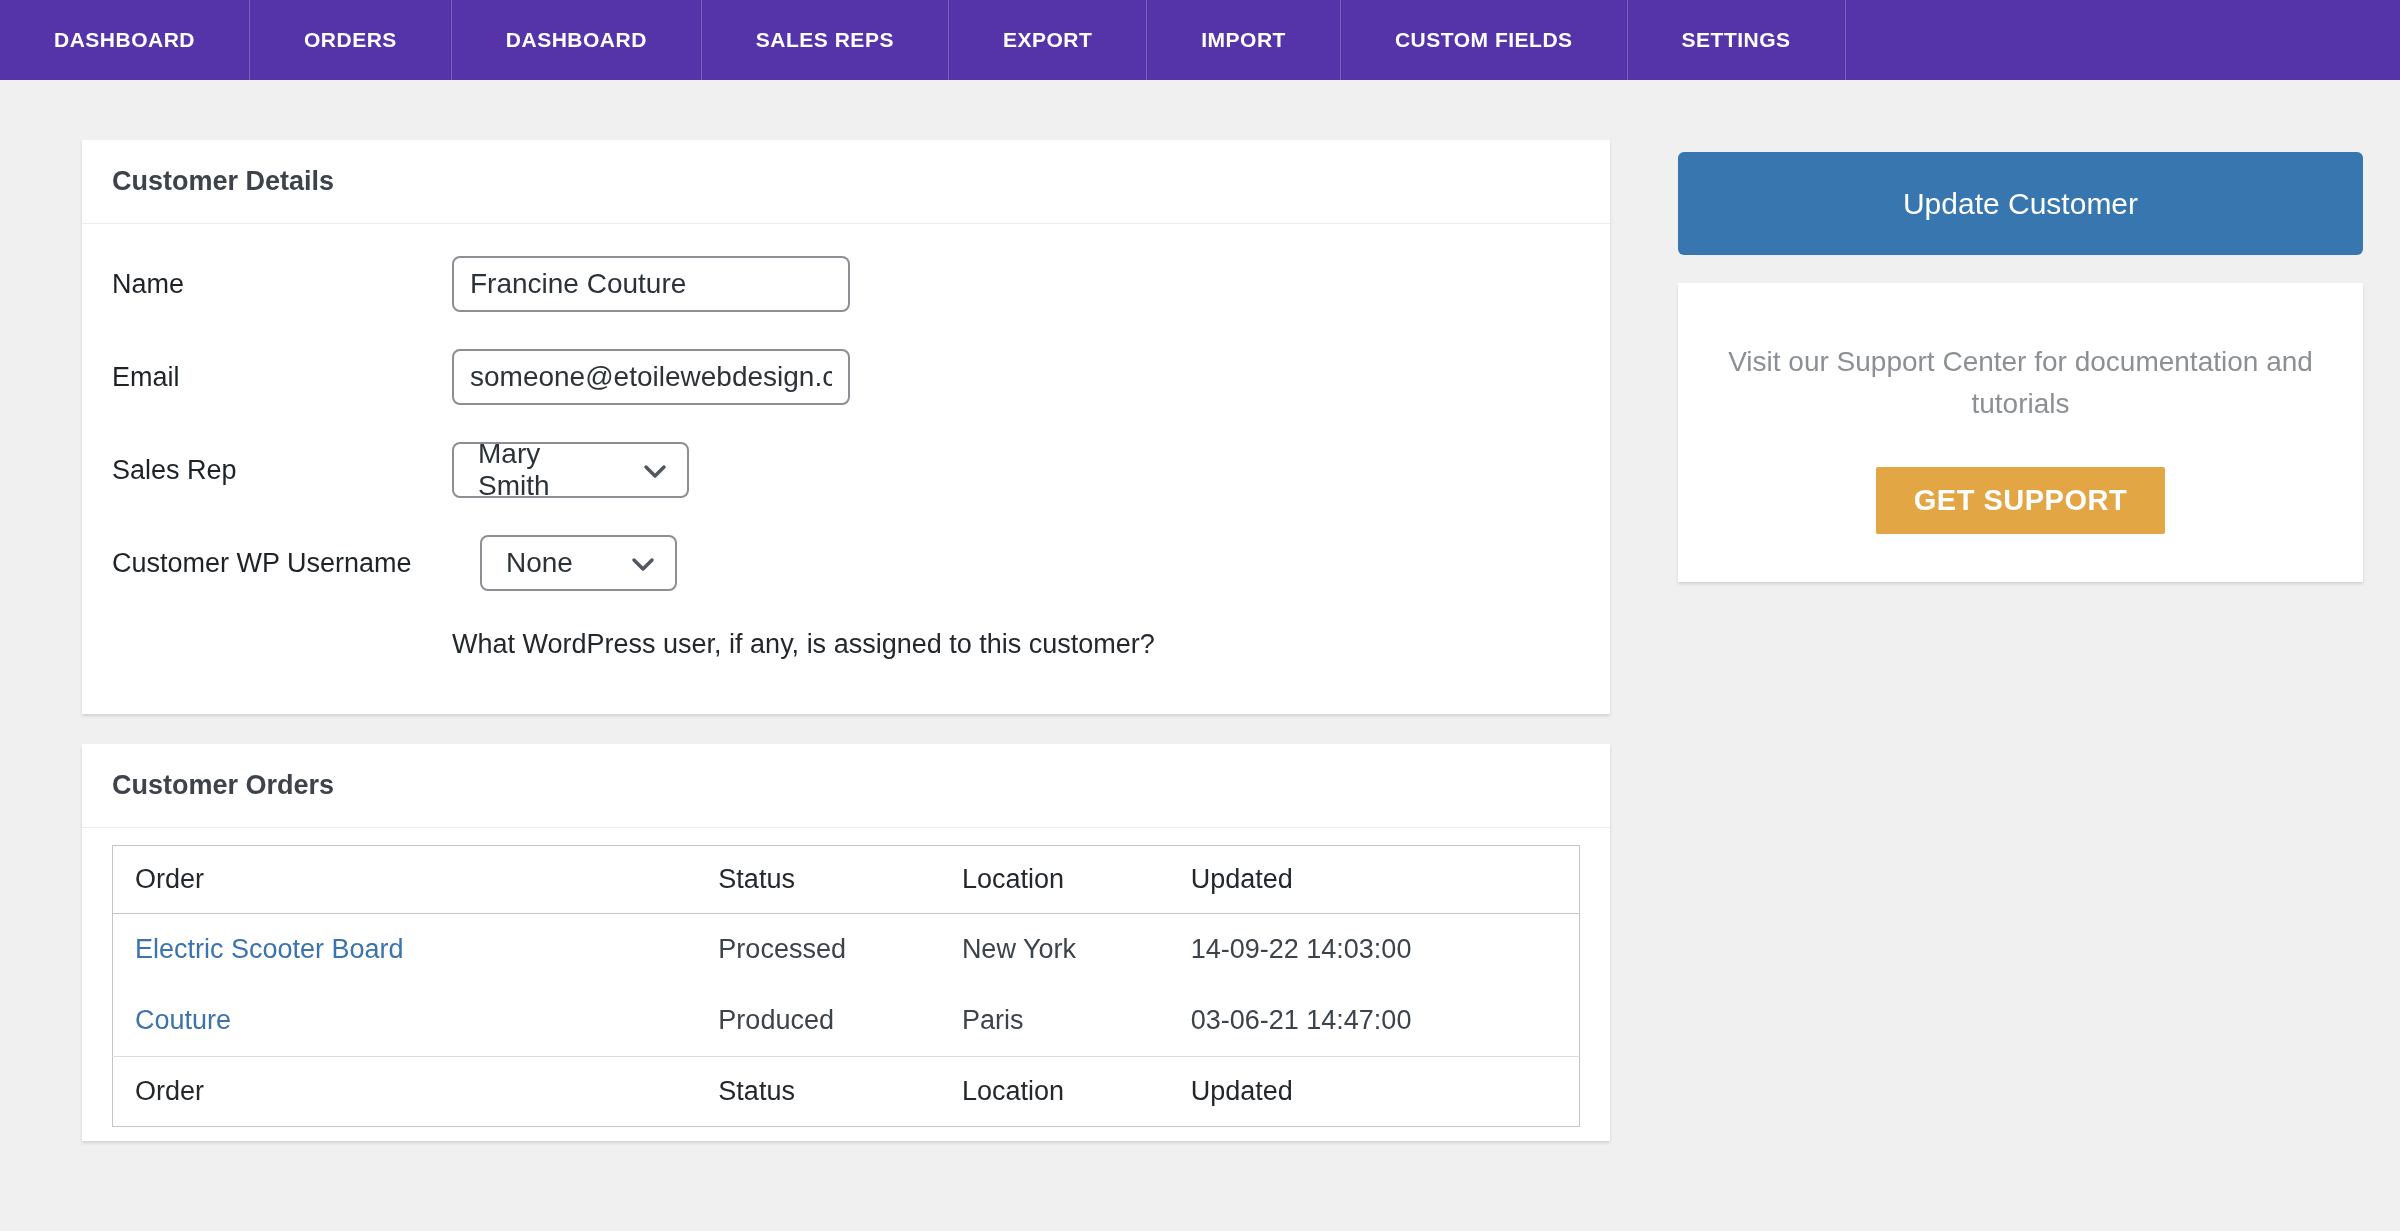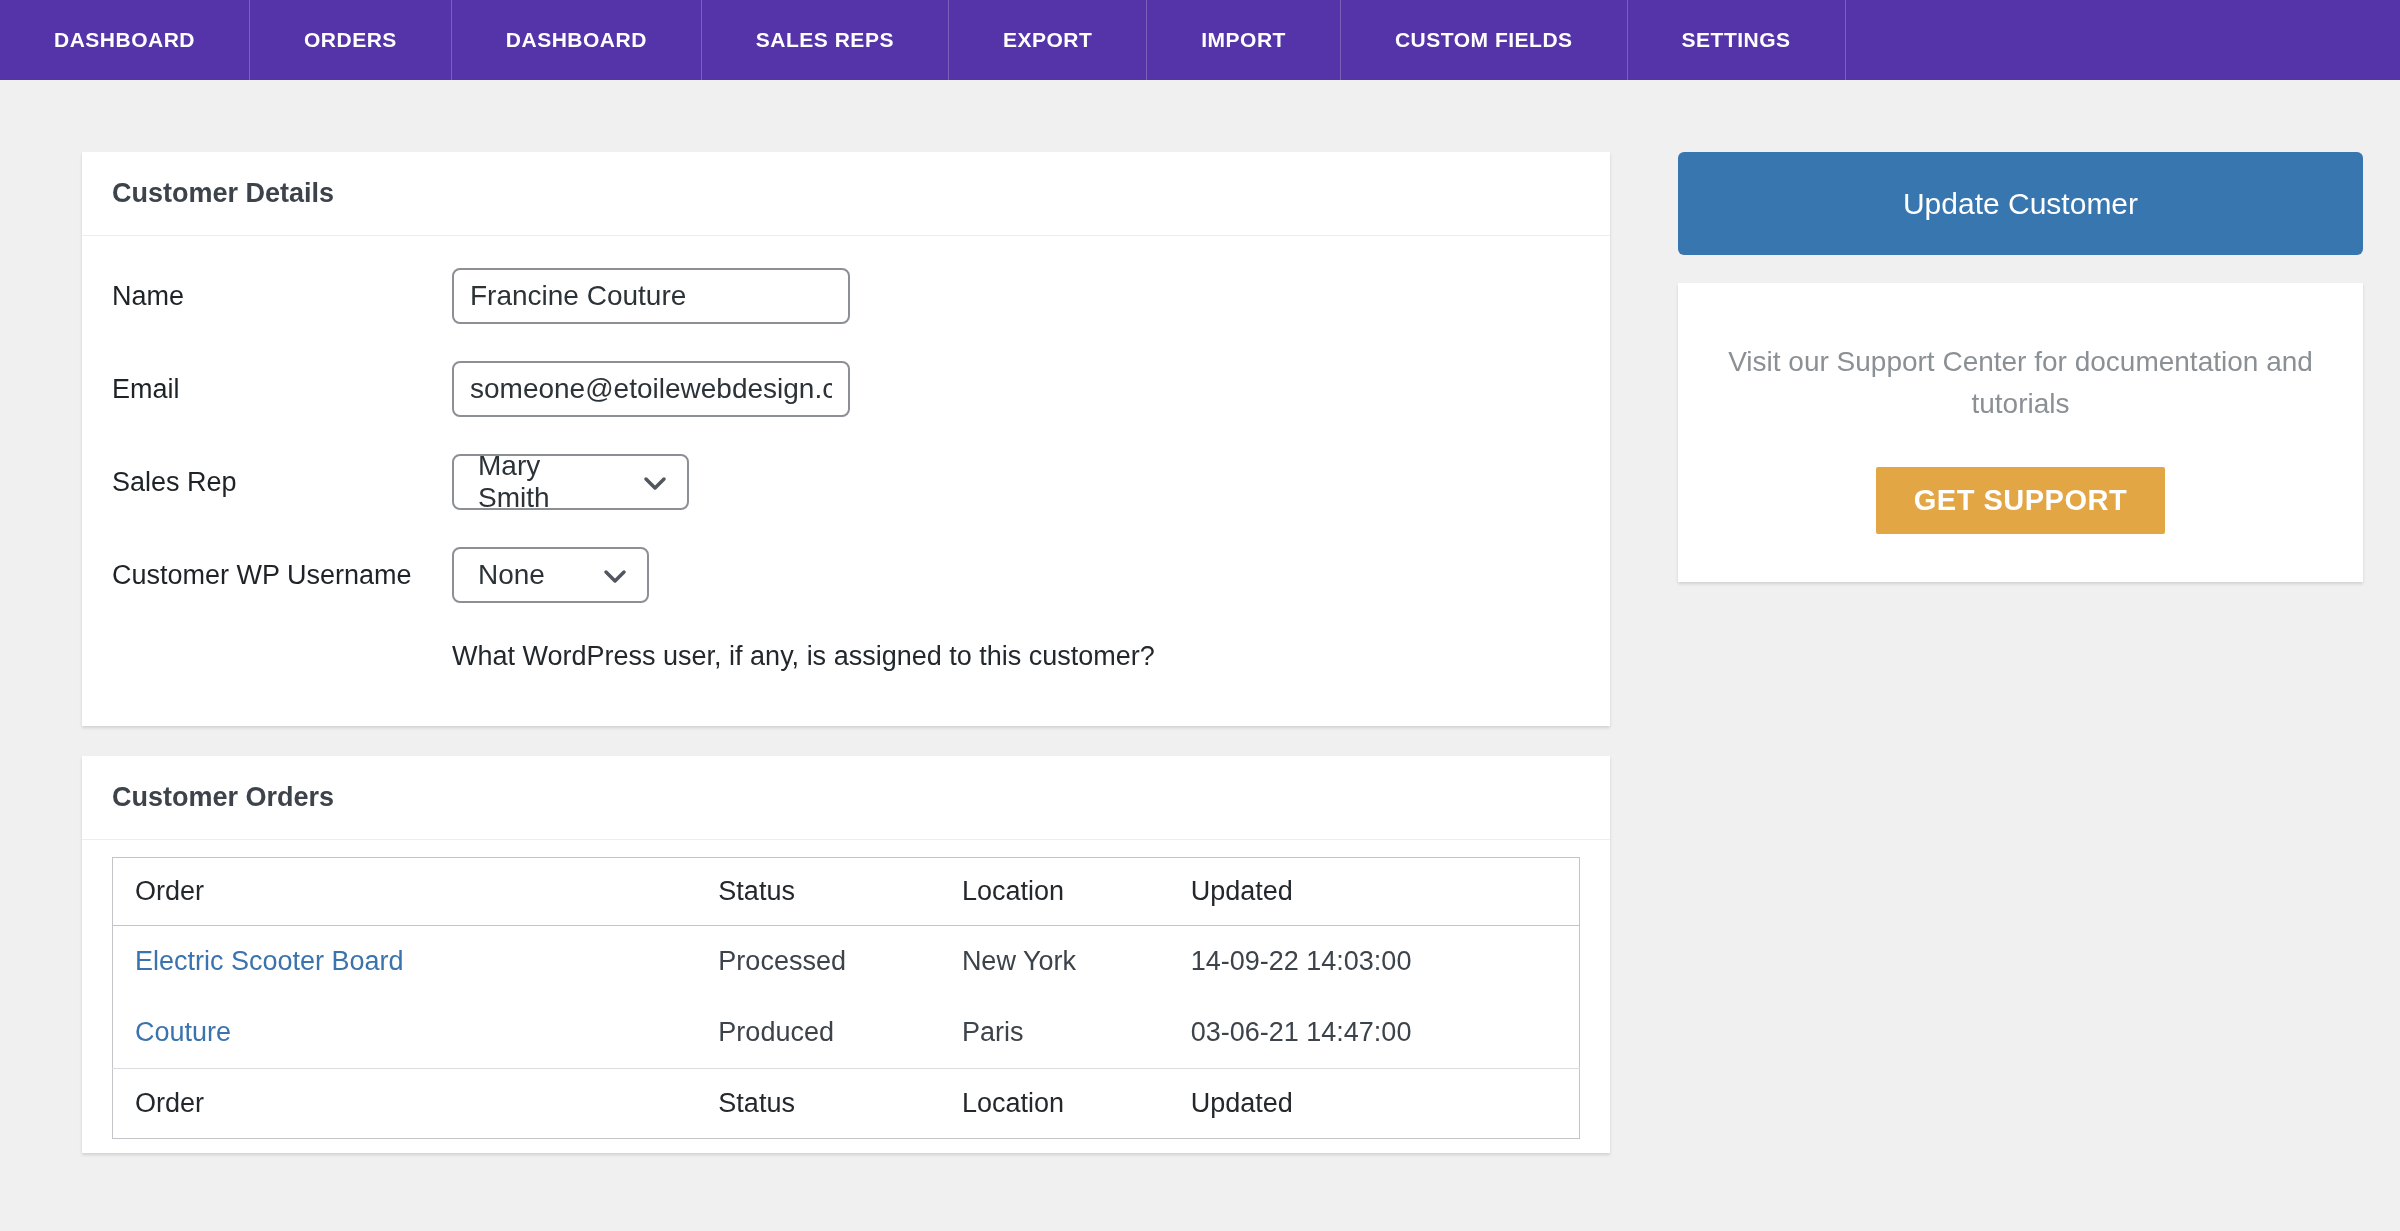--- a/index.html
+++ b/index.html
@@ -24,21 +24,21 @@
   }
   .nav-item{
     display:flex;align-items:center;
     padding:0 54px;
     color:#ffffff;font-size:21px;font-weight:700;letter-spacing:.5px;
     border-right:1px solid rgba(255,255,255,.22);
     cursor:pointer;white-space:nowrap;
   }
   
   .content{position:relative;width:2400px;height:1151px;}
-  .main-col{position:absolute;left:82px;top:72px;width:1528px;}
+  .main-col{position:absolute;left:82px;top:60px;width:1528px;}
   .side-col{position:absolute;left:1678px;top:72px;width:685px;}
   .card{
     background:#ffffff;
     box-shadow:0 2px 3px rgba(0,0,0,.13);
   }
   .card-header{
     height:84px;display:flex;align-items:center;
     padding:0 30px;
     font-size:27px;font-weight:700;color:#3c434a;
     border-bottom:1px solid #ededee;
@@ -142,21 +142,21 @@
           <div class="select w-rep">
             <span>Mary Smith</span>
             <span class="chev">
               <svg width="24" height="15" viewBox="0 0 24 15">
                 <polyline points="3,3 12,12 21,3" fill="none" stroke="#50575e" stroke-width="3.5" stroke-linecap="round" stroke-linejoin="round"></polyline>
               </svg>
             </span>
           </div>
         </div>
 
-        <div class="form-row" style="margin-bottom:37px;">
+        <div class="form-row" style="margin-bottom:37px;gap:28px;">
           <div class="form-label">Customer WP Username</div>
           <div class="select w-user">
             <span>None</span>
             <span class="chev">
               <svg width="24" height="15" viewBox="0 0 24 15">
                 <polyline points="3,3 12,12 21,3" fill="none" stroke="#50575e" stroke-width="3.5" stroke-linecap="round" stroke-linejoin="round"></polyline>
               </svg>
             </span>
           </div>
         </div>

